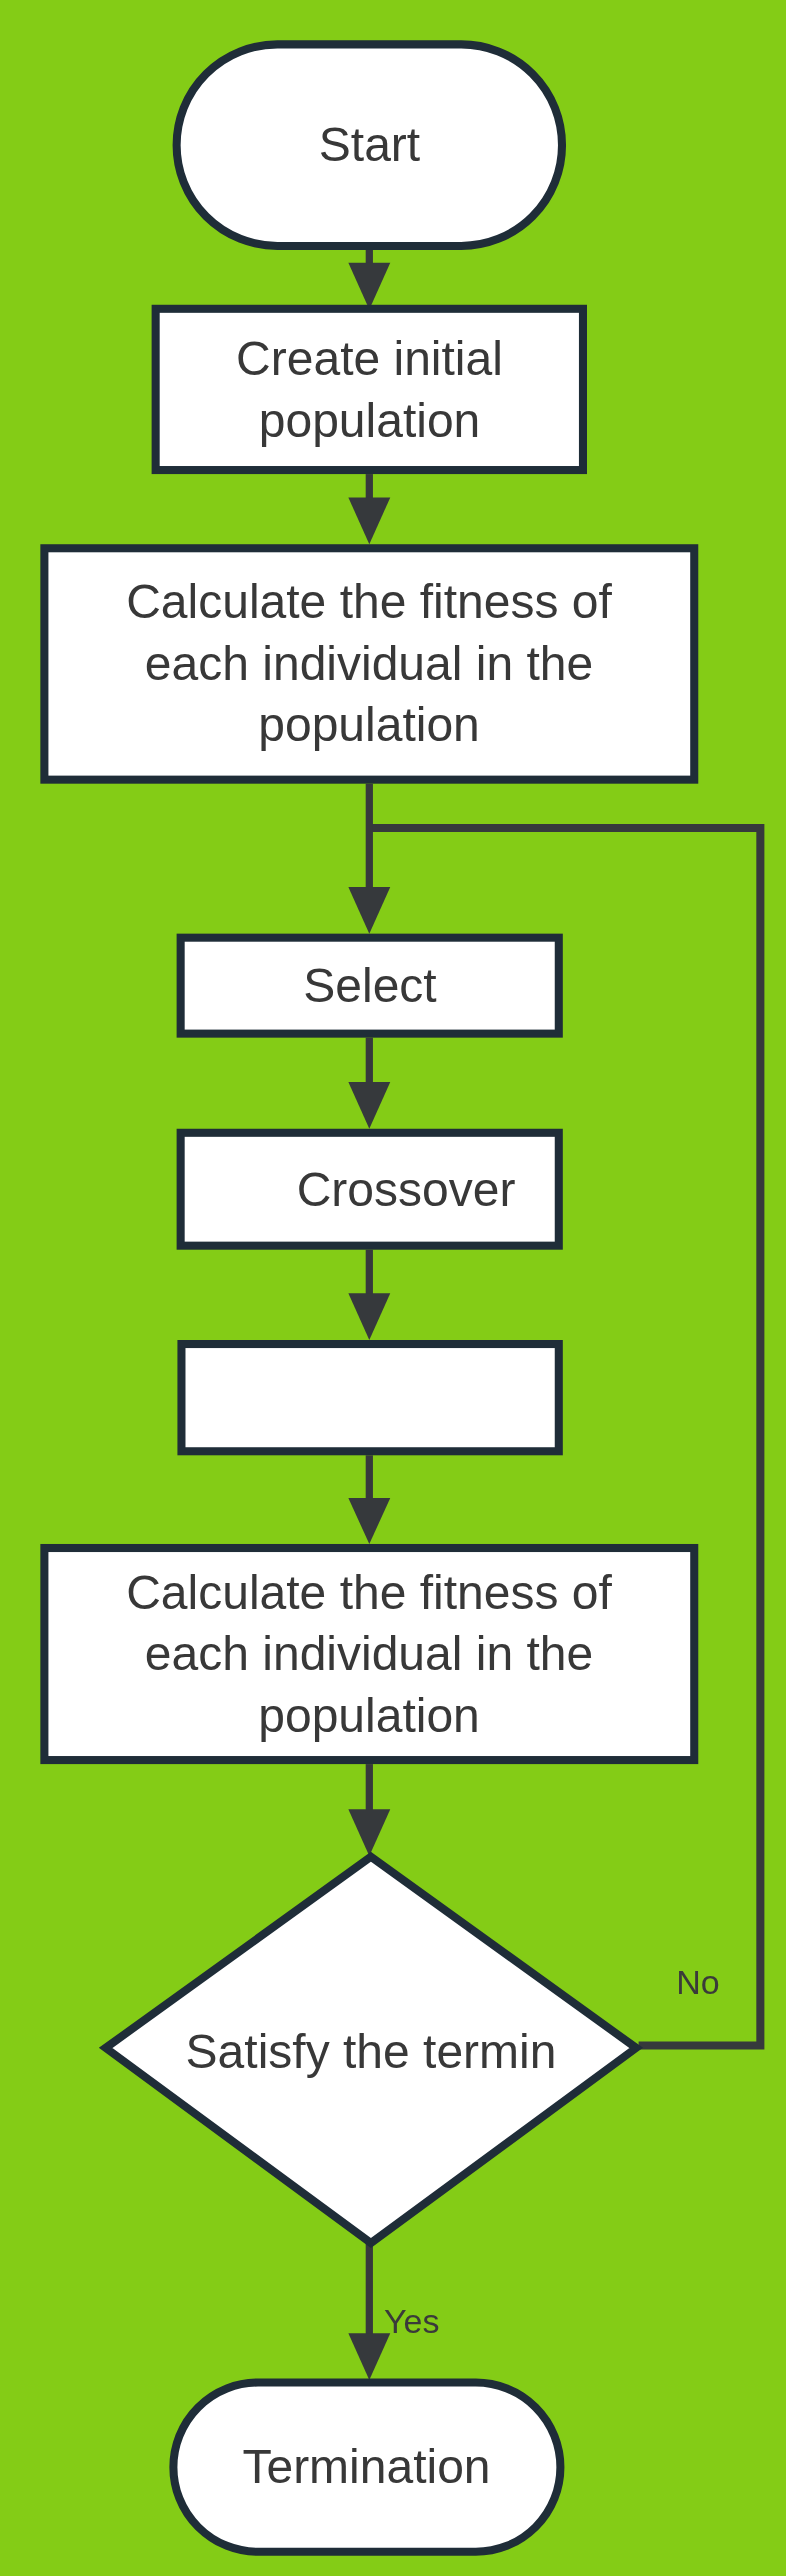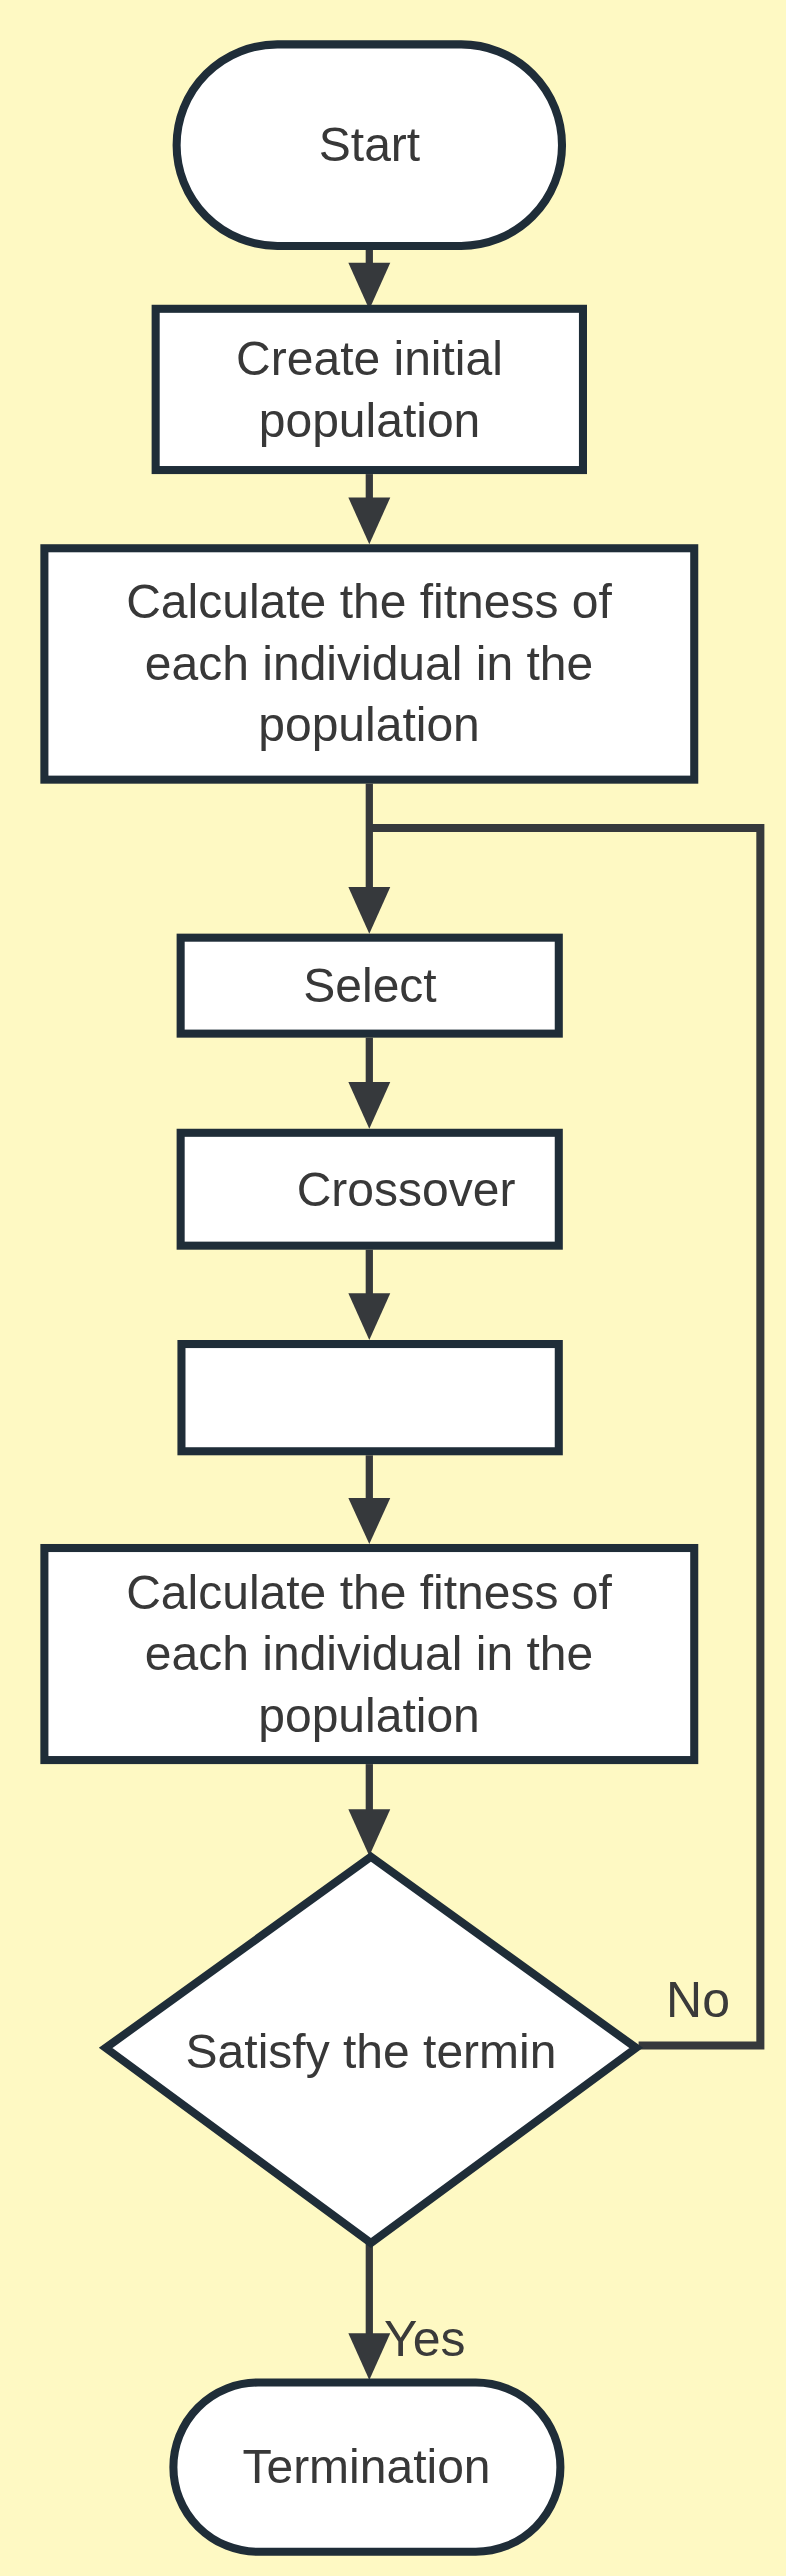--- a/index.html
+++ b/index.html
@@ -1,44 +1,43 @@
 <!DOCTYPE html>
 <html style="font-size:13px"><head>
 <meta charset="utf-8">
 <style>
   html, body { margin: 0; padding: 0; background: #ffffff; }
   .canvas {
     position: relative;
     width: 787px;
     height: 2576px;
-    background: #fef9c3;
+    background: #84cc16;
     font-family: "Liberation Sans", "DejaVu Sans", sans-serif;
     overflow: hidden;
   }
   .canvas svg { position: absolute; left: 0; top: 0; }
   .label {
     position: absolute;
     display: flex;
     flex-direction: column;
     align-items: center;
     justify-content: center;
     text-align: center;
     color: #383838;
     font-size: 48px;
     line-height: 1.28;
     letter-spacing: 0px;
     white-space: nowrap;
   }
   .edge-label {
     position: absolute;
     color: #3a3a3a;
-    font-size: 50px;
+    font-size: 34px;
     line-height: 1;
     white-space: nowrap;
-    margin-top: 10px;
   }
 </style>
 </head>
 <body>
 
 <div class="canvas">
 
   <svg width="787" height="2576" viewBox="0 0 976 3195">
 
     <polyline points="792,2537 943,2537 943,1027 458,1027" fill="none" stroke="#36393c" stroke-width="10" stroke-linejoin="miter"></polyline>

